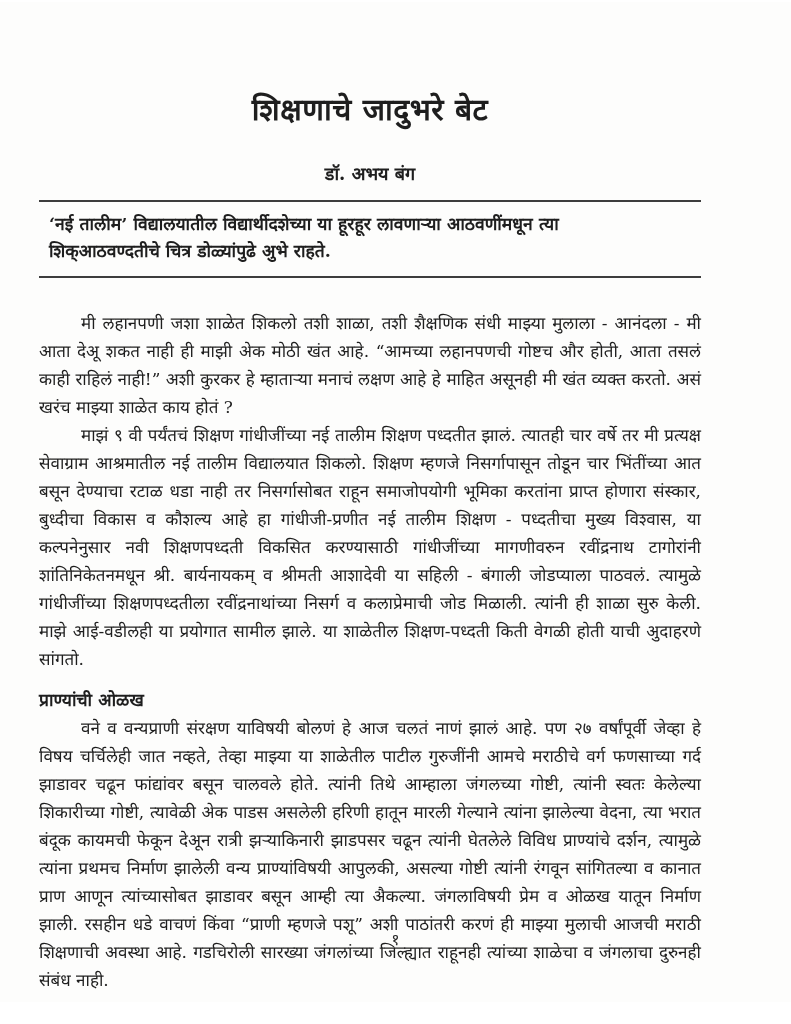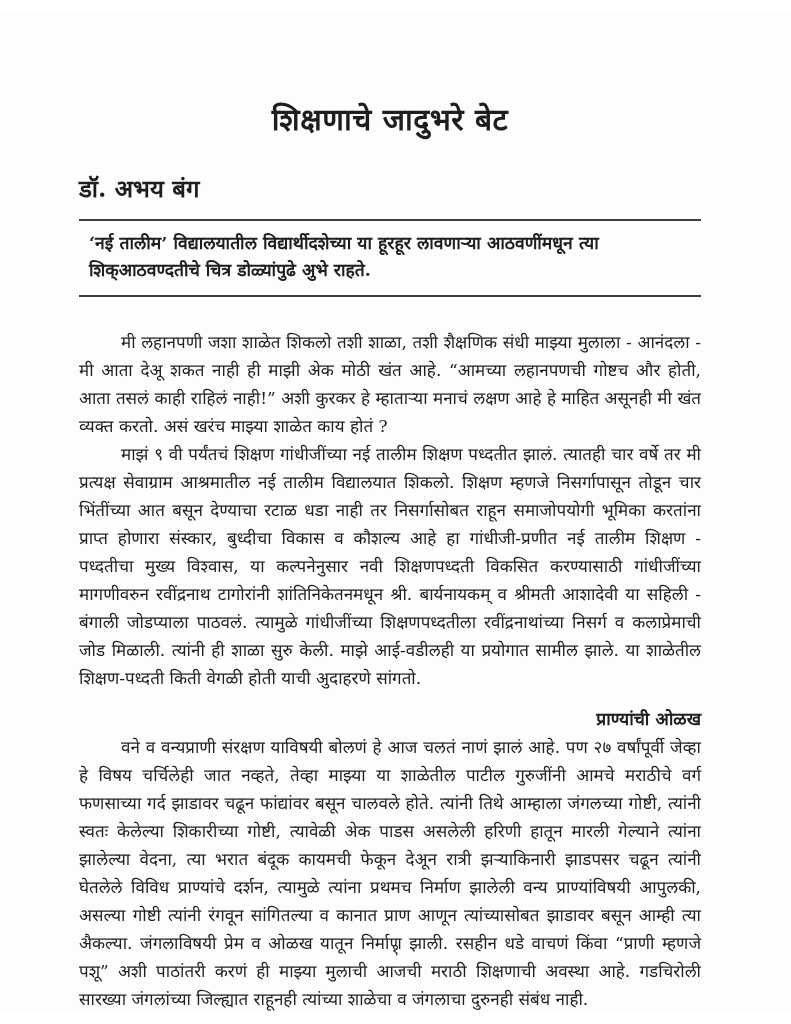--- a/index.html
+++ b/index.html
@@ -4,38 +4,39 @@
 <style>
   html, body {
     margin: 0;
     padding: 0;
     background: #ffffff;
   }
   .page {
     position: relative;
     width: 791px;
     height: 1000px;
-    margin: 12px auto;
+    margin: 2px auto;
     background: #fdfdfc;
     color: #1e1e1e;
     font-family: "DejaVu Serif", "Liberation Serif", serif;
     box-sizing: border-box;
-    padding: 86px 90px 0 79px;
+    padding: 86px 90px 0 39px;
     overflow: hidden;
   }
   .title {
     font-size: 30px;
     font-weight: 700;
     text-align: center;
     margin: 0 0 32px 0;
     letter-spacing: 0.5px;
   }
   .author {
-    font-size: 24px;
+    font-size: 18px;
     font-weight: 700;
+    text-align: center;
     margin: 0 0 15px 0;
   }
   .rule {
     height: 2px;
     background: #3d3d3d;
   }
   .epigraph {
     font-size: 17.5px;
     font-weight: 700;
     line-height: 27px;
@@ -49,21 +50,21 @@
   }
   .body p {
     margin: 0;
     text-indent: 42px;
   }
   .section-heading {
     font-size: 17.5px;
     font-weight: 700;
     margin: 13px 0 0 0;
     text-indent: 0;
-    text-align: right;
+    text-align: left;
   }
   .pagenum {
     position: absolute;
     left: 0;
     right: 0;
     bottom: 52px;
     text-align: center;
     font-size: 16px;
     color: #2a2a2a;
   }

